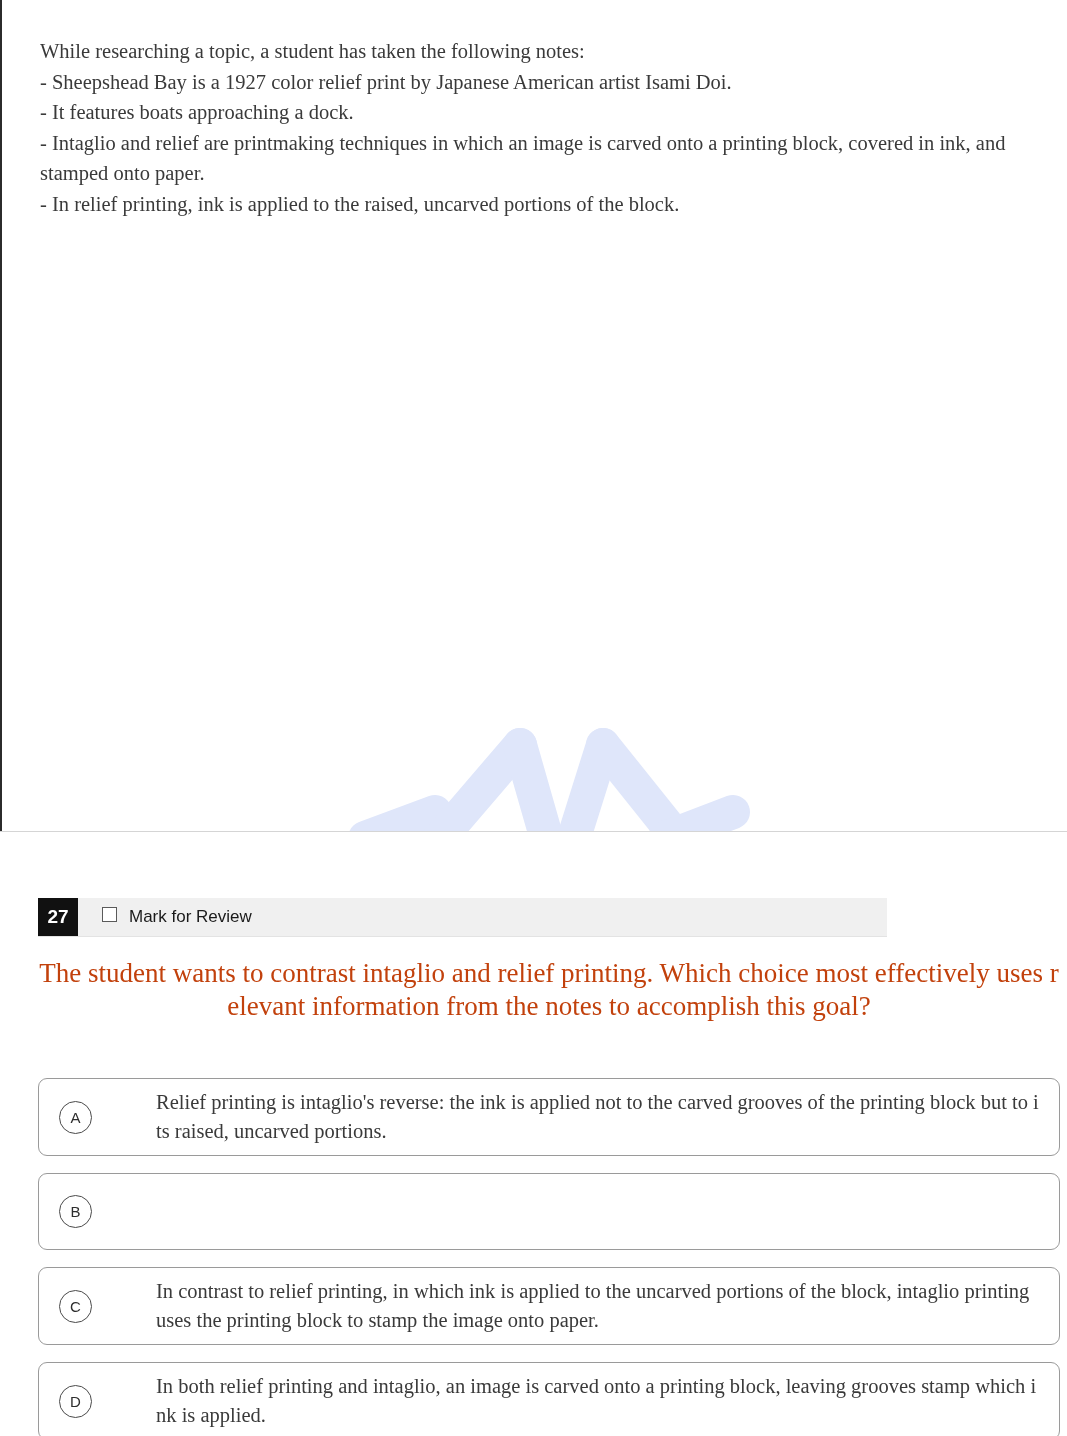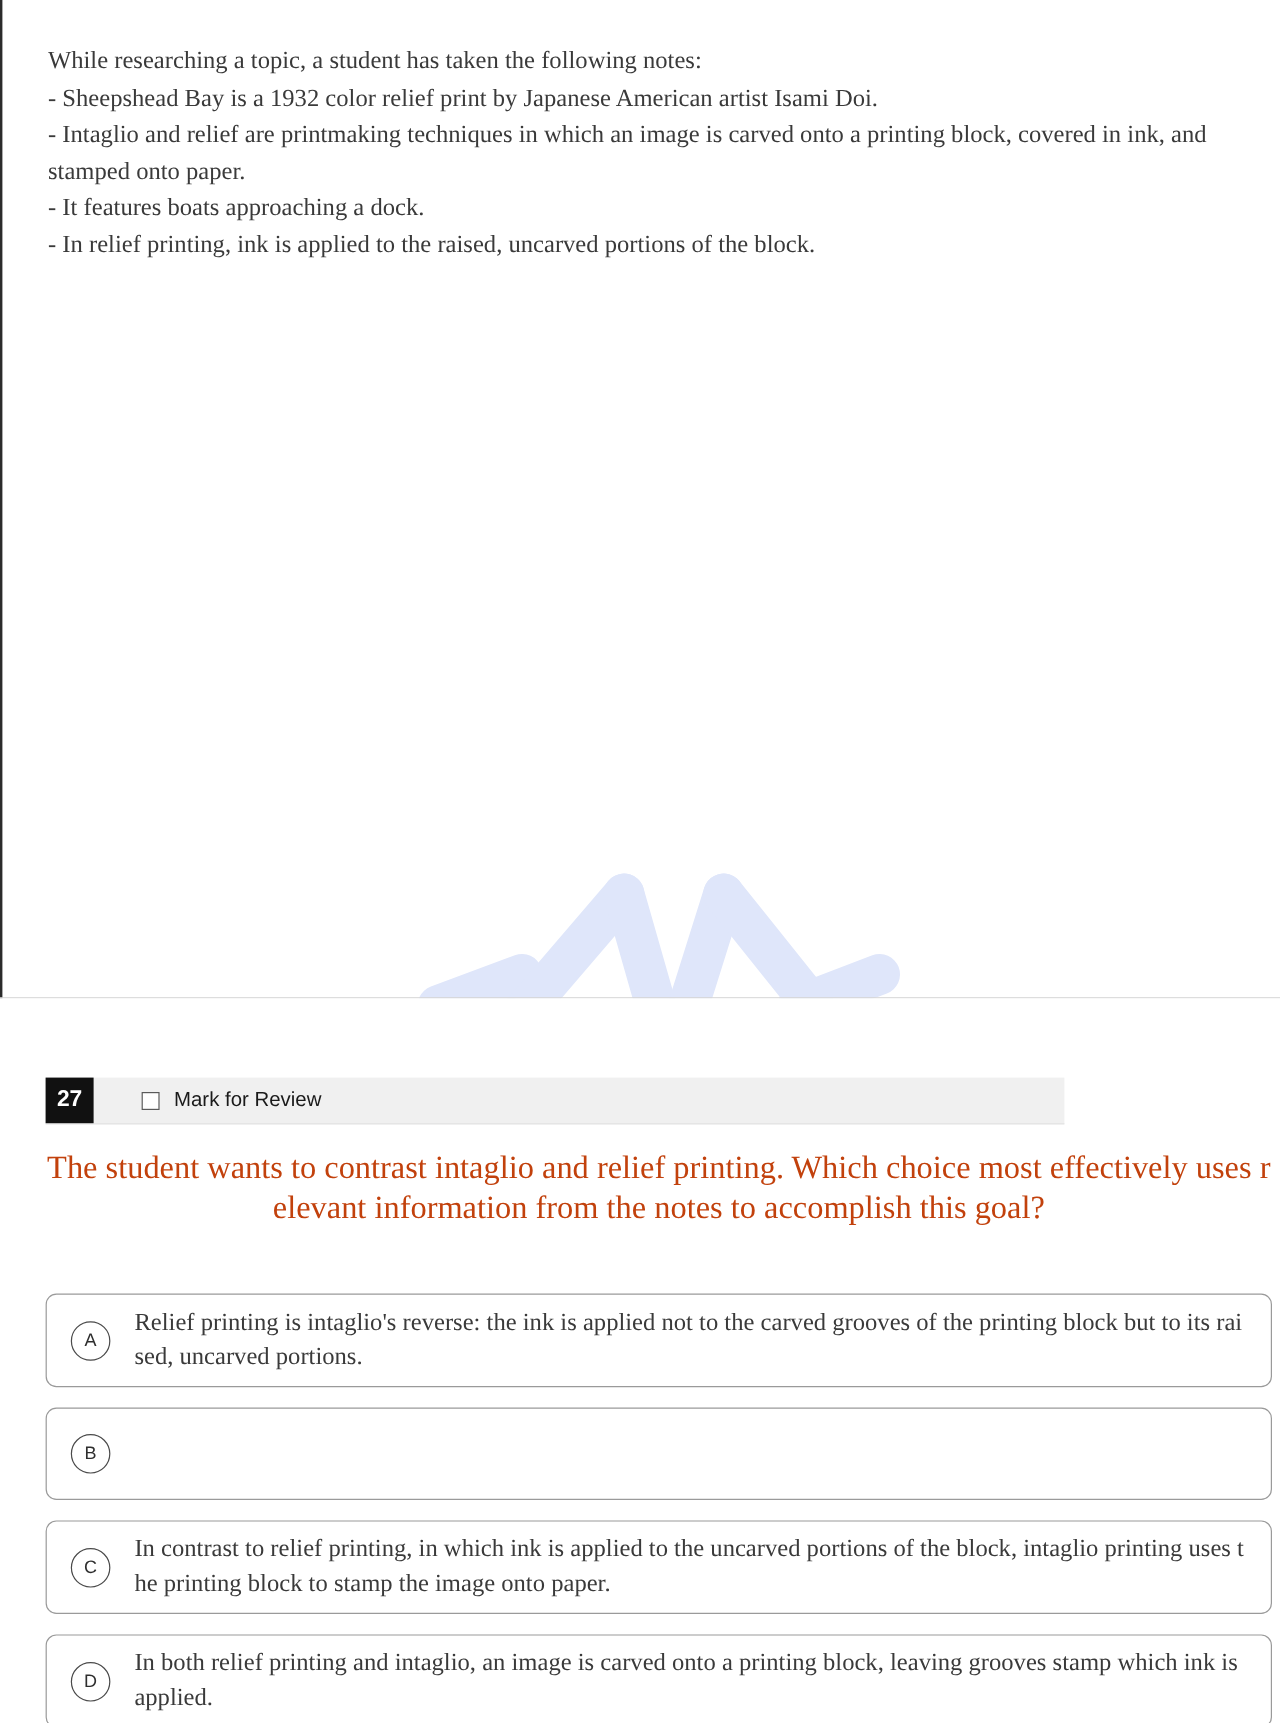--- a/index.html
+++ b/index.html
@@ -95,22 +95,21 @@
     font-family: "Liberation Sans", "DejaVu Sans", sans-serif;
     font-weight: bold;
     font-size: 19px;
     display: flex;
     align-items: center;
     justify-content: center;
     flex: 0 0 auto;
   }
   #mark-review-group {
     display: flex;
-    align-items: center;
-    margin-left: 40px;
+    margin-left: 24px;
     font-family: "Liberation Sans", "DejaVu Sans", sans-serif;
     font-size: 17px;
     color: #1a1a1a;
   }
   #mark-review-checkbox {
     width: 13px;
     height: 13px;
     border: 1.4px solid #5a5a5a;
     background: #ffffff;
     display: inline-block;
@@ -162,32 +161,33 @@
     color: #2e2e2e;
     margin-right: 20px;
     flex: 0 0 auto;
   }
   .choice-text {
     font-size: 20.5px;
     line-height: 29px;
     color: #3a3a3a;
     word-break: break-all;
     flex: 1 1 auto;
+    margin-left: 44px;
   }
 </style>
 </head>
 <body>
 
 <div id="stimulus-panel">
 
   <div id="notes-block">
     <span class="note-line">While researching a topic, a student has taken the following notes:</span>
-    <span class="note-line">- Sheepshead Bay is a 1932 color relief print by Japanese American artist Isami Doi.</span>
+    <span class="note-line">- Sheepshead Bay is a 1927 color relief print by Japanese American artist Isami Doi.</span>
+    <span class="note-line">- It features boats approaching a dock.</span>
     <span class="note-line">- Intaglio and relief are printmaking techniques in which an image is carved onto a printing block, covered in ink, and stamped onto paper.</span>
-    <span class="note-line">- It features boats approaching a dock.</span>
     <span class="note-line">- In relief printing, ink is applied to the raised, uncarved portions of the block.</span>
   </div>
 
   <svg id="watermark" viewBox="0 0 420 160" xmlns="http://www.w3.org/2000/svg">
     <g stroke="#dfe6fa" stroke-width="34" stroke-linecap="round" fill="none">
       <line x1="30" y1="148" x2="100" y2="122"></line>
       <line x1="95" y1="160" x2="185" y2="55"></line>
       <line x1="185" y1="55" x2="215" y2="160"></line>
       <line x1="235" y1="160" x2="268" y2="55"></line>
       <line x1="268" y1="55" x2="352" y2="160"></line>

